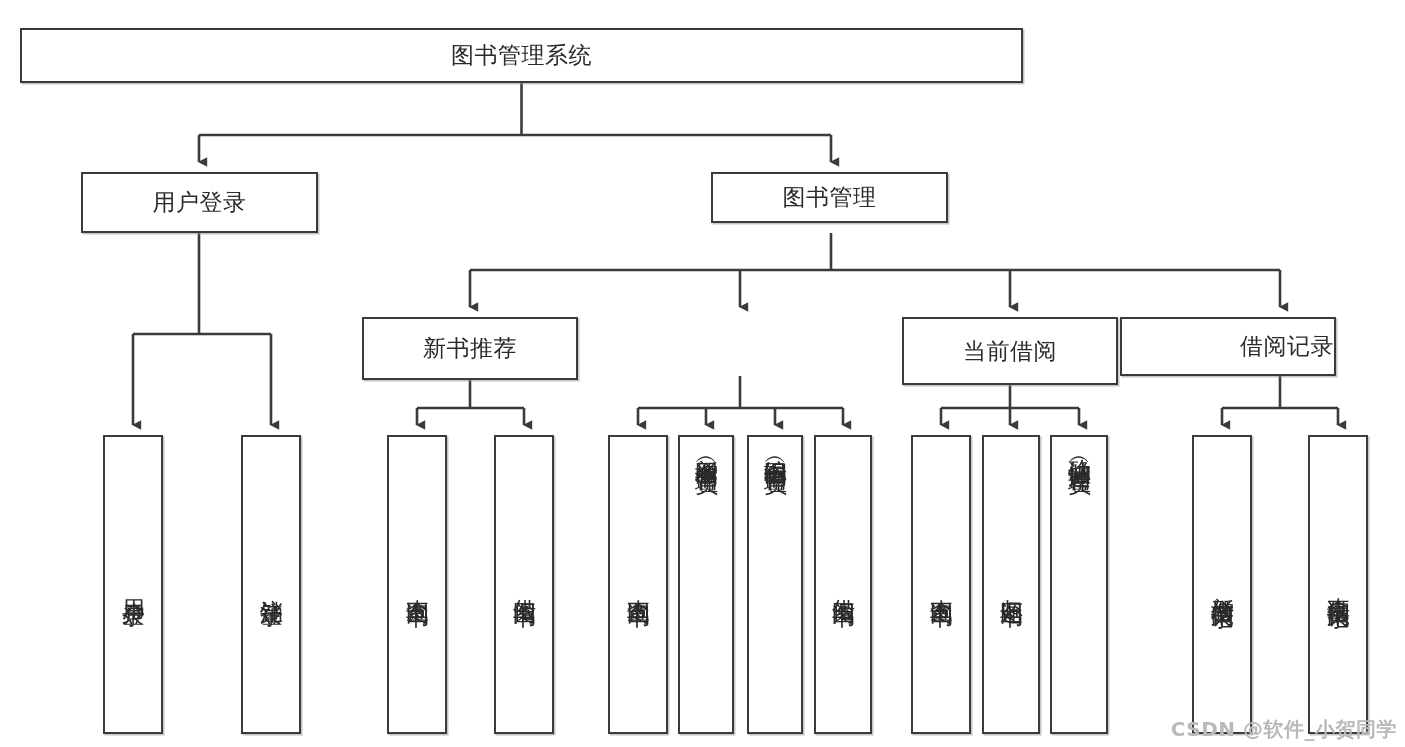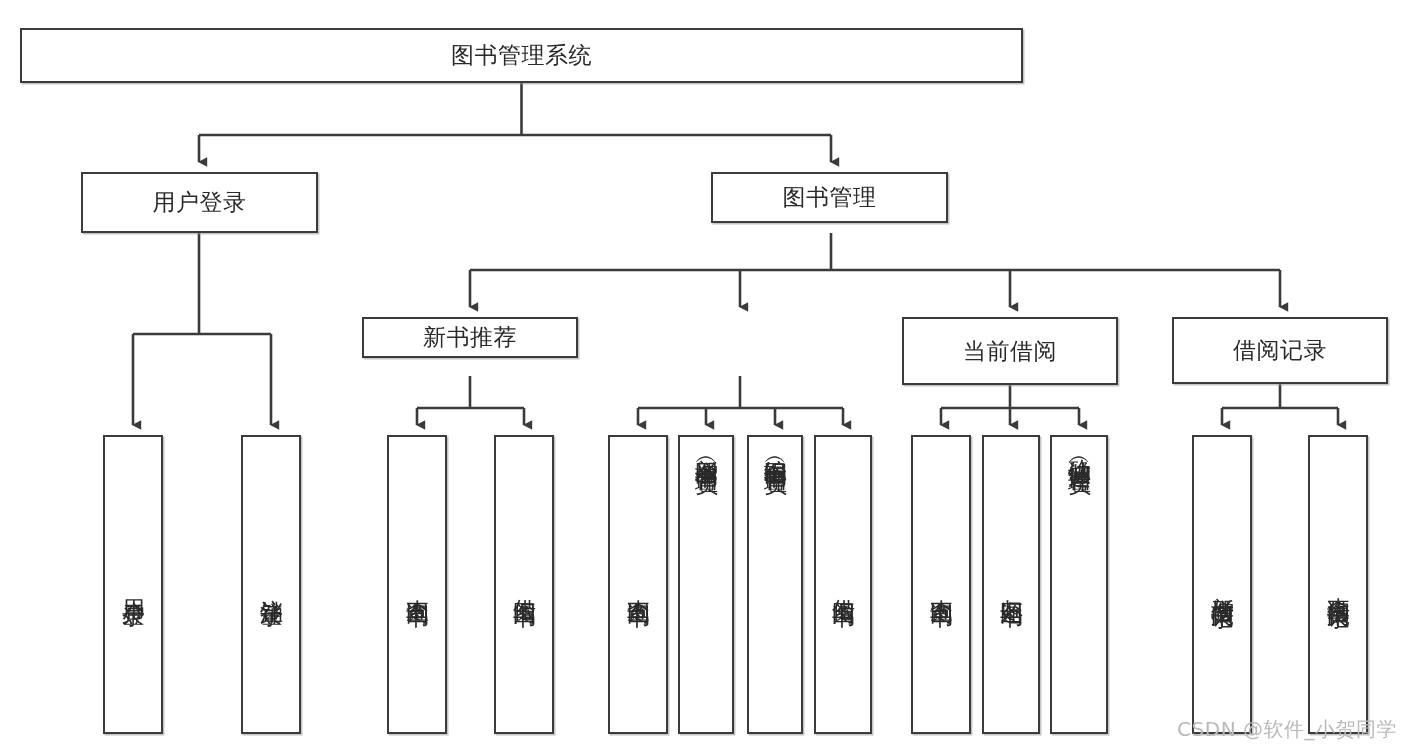--- a/index.html
+++ b/index.html
@@ -62,20 +62,21 @@
     padding-top: 0;
   }
   .watermark {
     position: absolute;
     right: 8px;
     bottom: 4px;
     font-size: 20px;
     color: #b9b9b9;
     letter-spacing: 0.5px;
     white-space: nowrap;
+    font-weight: bold;
   }
 </style>
 </head>
 <body>
 
 <div id="canvas">
 
   <svg class="edges" viewBox="0 0 1405 747" xmlns="http://www.w3.org/2000/svg">
     <defs>
       <marker id="arrow" markerWidth="11" markerHeight="11" refX="5.4" refY="8.6" orient="auto" markerUnits="userSpaceOnUse">
@@ -130,27 +131,27 @@
     <span class="label">图书管理系统</span>
   </div>
 
   <div class="node" style="left:81px; top:172px; width:237px; height:61px;">
     <span class="label">用户登录</span>
   </div>
   <div class="node" style="left:711px; top:172px; width:237px; height:51px;">
     <span class="label">图书管理</span>
   </div>
 
-  <div class="node" style="left:362px; top:317px; width:216px; height:41px;">
+  <div class="node" style="left:362px; top:317px; width:216px; height:63px;">
     <span class="label">新书推荐</span>
   </div>
   <div class="node" style="left:902px; top:317px; width:216px; height:68px;">
     <span class="label">当前借阅</span>
   </div>
-  <div class="node" style="left:1172px; top:317px; width:216px; height:67px;">
+  <div class="node" style="left:1120px; top:317px; width:216px; height:59px;justify-content:flex-end;">
     <span class="label">借阅记录</span>
   </div>
 
   <div class="node vertical mid" style="left:103px; top:435px; width:60px; height:299px;">
     <span class="label">用户登录</span>
   </div>
   <div class="node vertical mid" style="left:241px; top:435px; width:60px; height:299px;">
     <span class="label">注销登录</span>
   </div>
 

